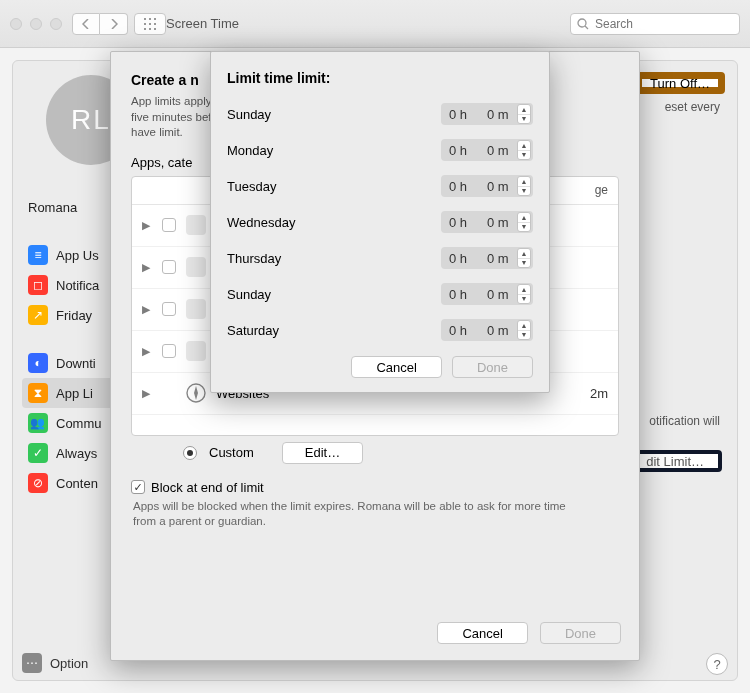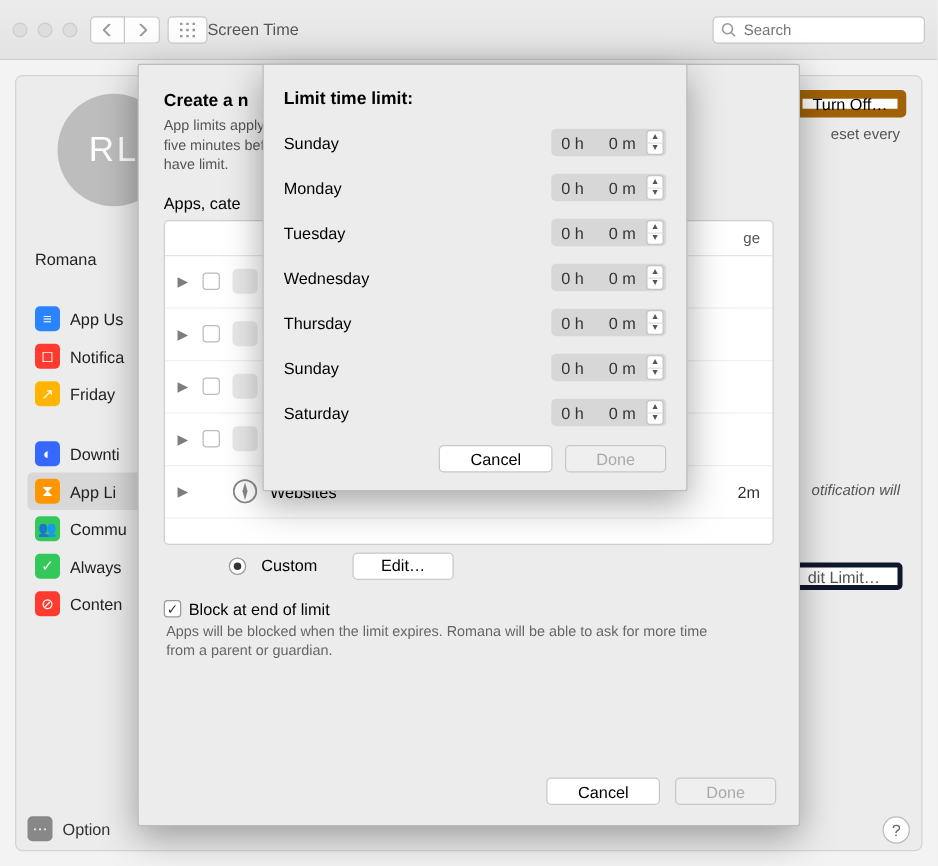--- a/index.html
+++ b/index.html
@@ -58,21 +58,21 @@
   .side-icon { width:20px; height:20px; border-radius:4px; display:flex; align-items:center; justify-content:center; color:#fff; font-size:12px; flex-shrink:0;}
   .gap { height:18px; }
   .side-options { position:absolute; left:22px; bottom:20px; display:flex; align-items:center; gap:8px; color:#333;}
   .turn-off {
     position:absolute; top:72px; right:25px;
     height:22px; padding:0 8px; background:#fff; border:7px solid #a16207; border-radius:4px;
     font-size:13px; display:flex; align-items:center;
   }
   .bg-text { position:absolute; color:#555; font-size:12px;}
   .bg-text.r1 { top:100px; right:30px;}
-  .bg-text.r2 { top:385px; right:30px;font-style:italic;}
+  .bg-text.r2 { top:414px; right:30px;}
   .edit-limit { position:absolute; top:450px; right:28px; height:22px; background:#fff; border:4px solid #0f172a; border-radius:4px; padding:0 14px; display:flex; align-items:center; color:#555;}
   .help { position:absolute; right:22px; bottom:18px; width:22px; height:22px; border-radius:50%; border:1px solid #bbb; display:flex; align-items:center; justify-content:center; color:#666; background:#fff;}
   
   .sheet1 {
     position:absolute; top:51px; left:110px; width:530px; height:610px;
     background:#ececec; border:1px solid #bcbcbc; border-radius:2px;
     box-shadow: 0 8px 30px rgba(0,0,0,.35);
     padding:20px;
   }
   .s1-title { font-weight:600; font-size:14px; margin-bottom:6px;}

